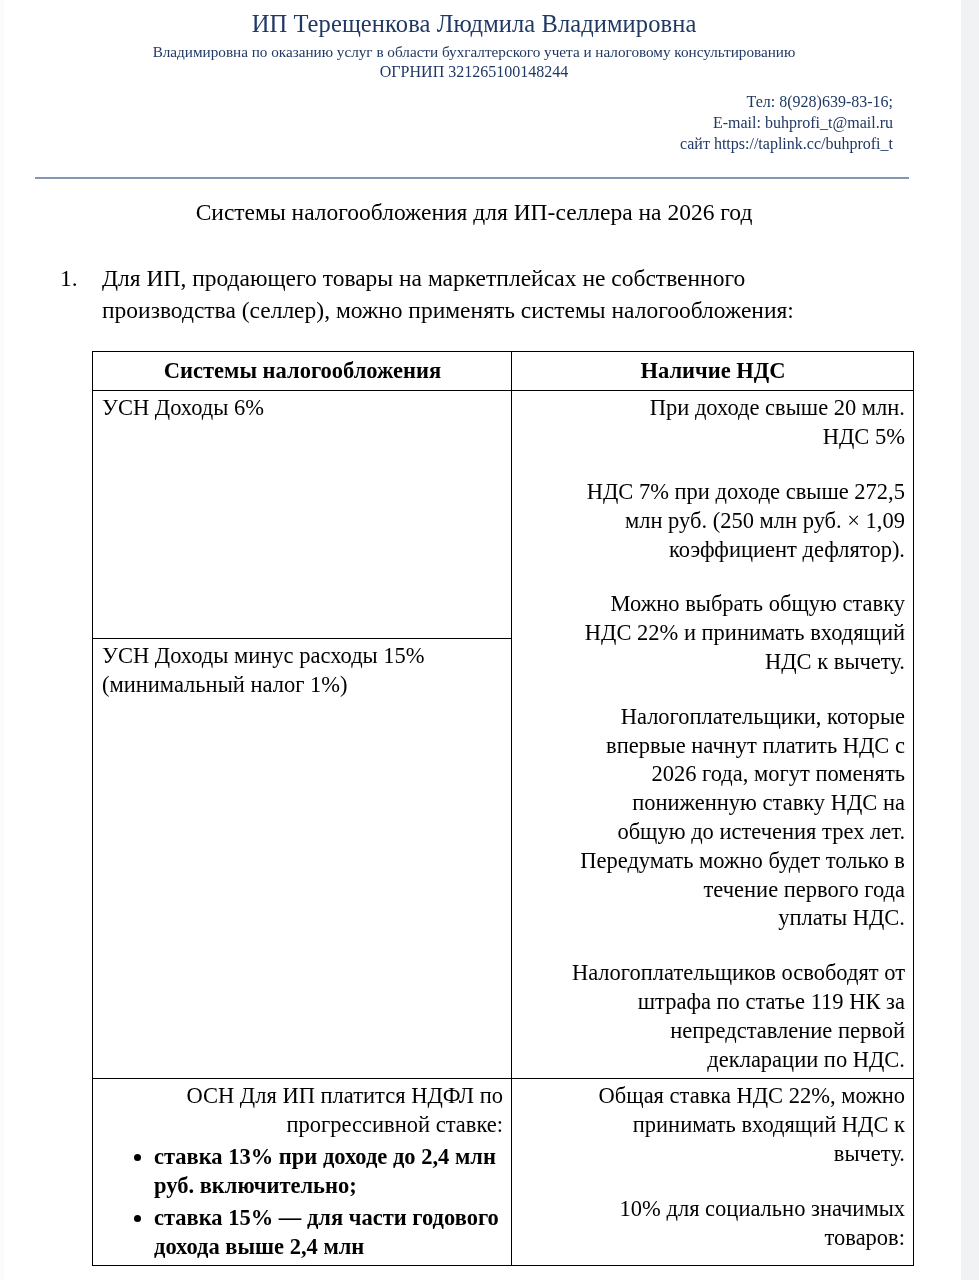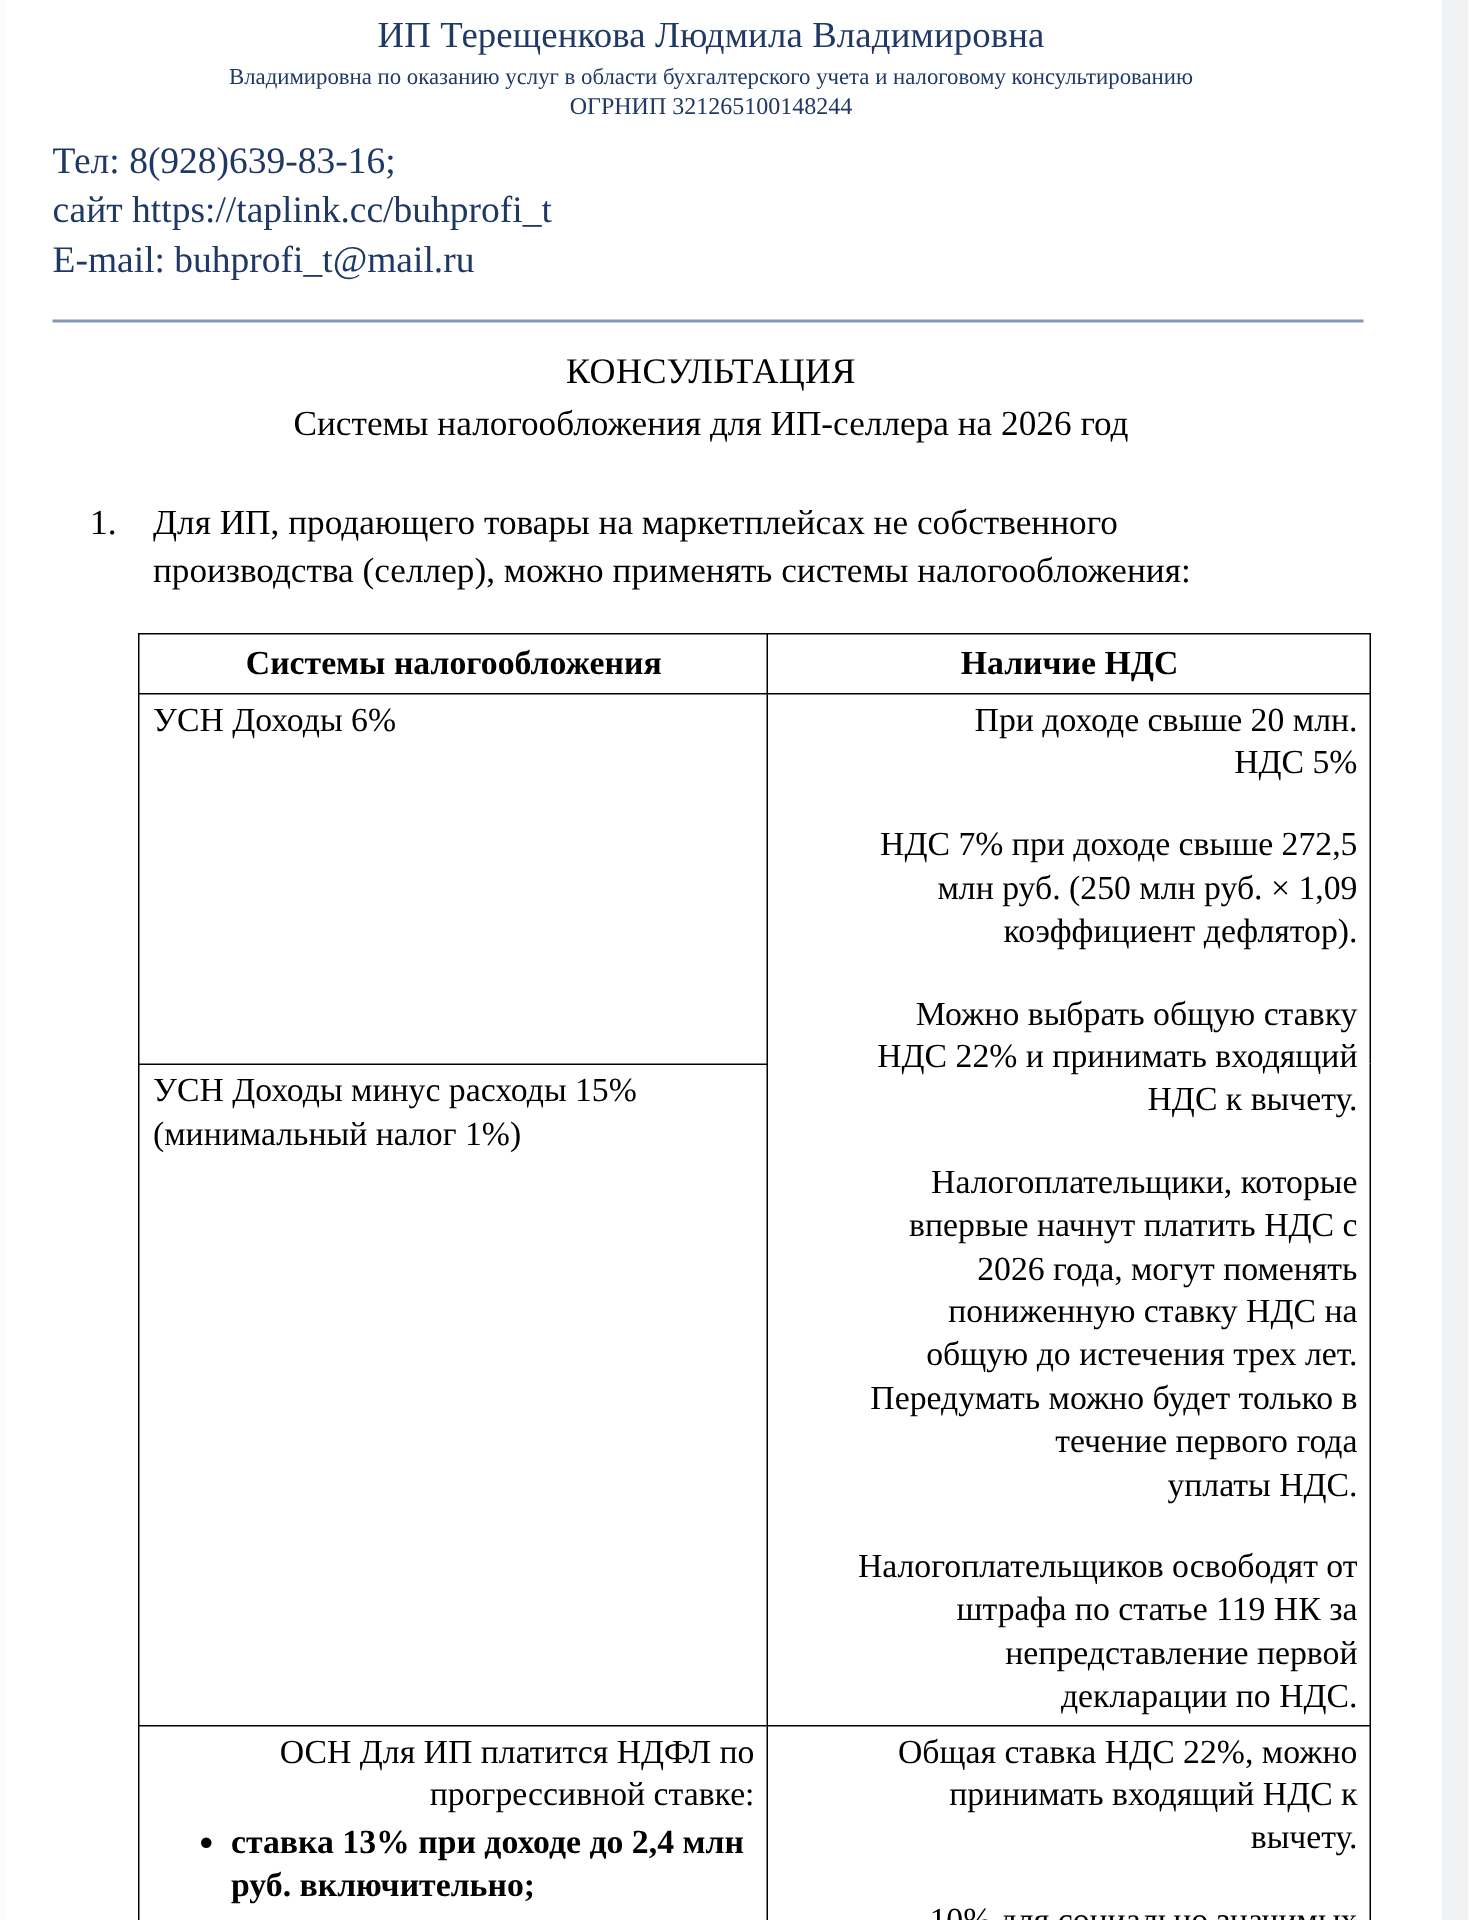--- a/index.html
+++ b/index.html
@@ -57,23 +57,23 @@
     font-size: 15.2px;
     line-height: 1.25;
     margin-top: 3px;
   }
   .lh-ogrnip {
     font-size: 16px;
     line-height: 1.25;
     margin-top: 1px;
   }
   .contacts {
-    text-align: left;
+    text-align: right;
     color: #1f3864;
-    font-size: 25px;
+    font-size: 16px;
     line-height: 1.33;
     margin-top: 9px;
     padding-right: 20px;
   }
   .contact-line { white-space: nowrap; }
 
   .rule {
     margin: 22px 4px 0 0;
     height: 0;
     border-top: 2px solid #8399b3;
@@ -164,28 +164,27 @@
   <div class="content">
 
     <div class="letterhead">
       <div class="lh-name">ИП Терещенкова Людмила Владимировна</div>
       <div class="lh-activity">Владимировна по оказанию услуг в области бухгалтерского учета и налоговому консультированию</div>
       <div class="lh-ogrnip">ОГРНИП 321265100148244</div>
     </div>
 
     <div class="contacts">
       <div class="contact-line">Тел: 8(928)639-83-16;</div>
+      <div class="contact-line">E-mail: buhprofi_t@mail.ru</div>
       <div class="contact-line">сайт https://taplink.cc/buhprofi_t</div>
-      <div class="contact-line">E-mail: buhprofi_t@mail.ru</div>
     </div>
 
     <div class="rule"></div>
 
     <div class="title-block">
-      <div class="doc-title">КОНСУЛЬТАЦИЯ</div>
       <div class="doc-subtitle">Системы налогообложения для ИП-селлера на 2026 год</div>
     </div>
 
     <div class="intro">
       <div class="intro-num">1.</div>
       <div class="intro-text">Для ИП, продающего товары на маркетплейсах не собственного производства (селлер), можно применять системы налогообложения:</div>
     </div>
 
     <table class="tax-table">
       <colgroup>

